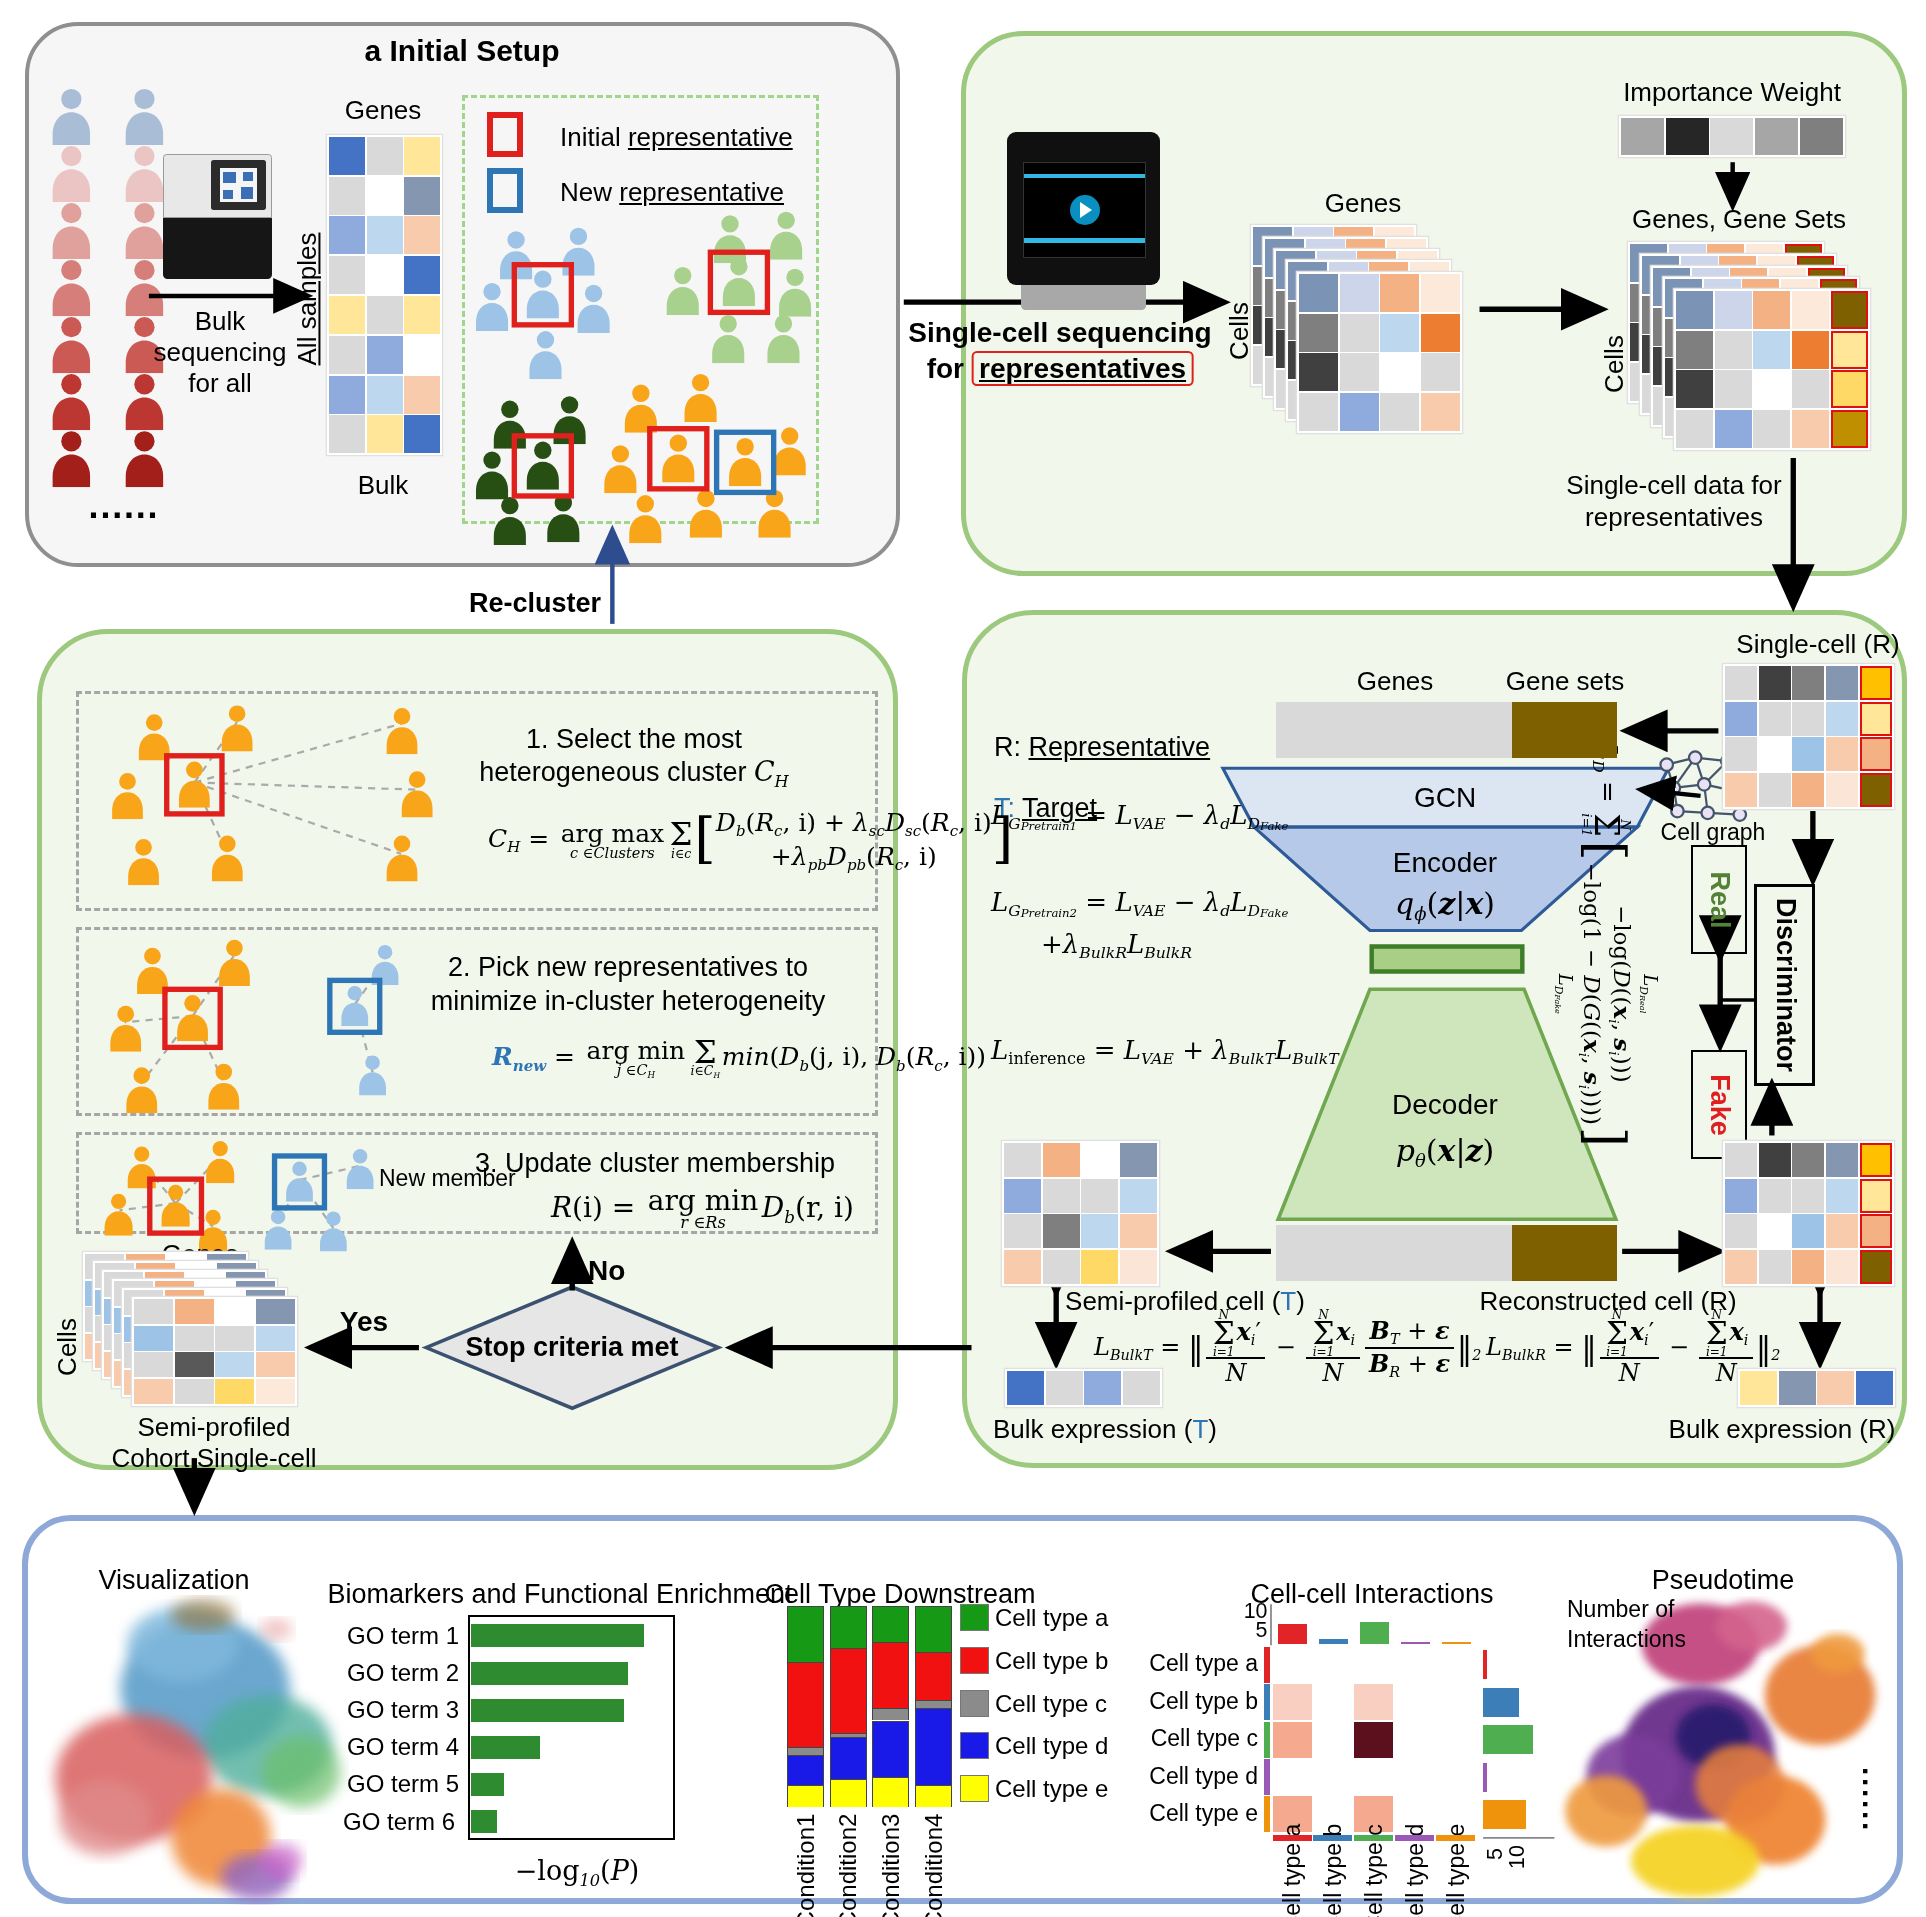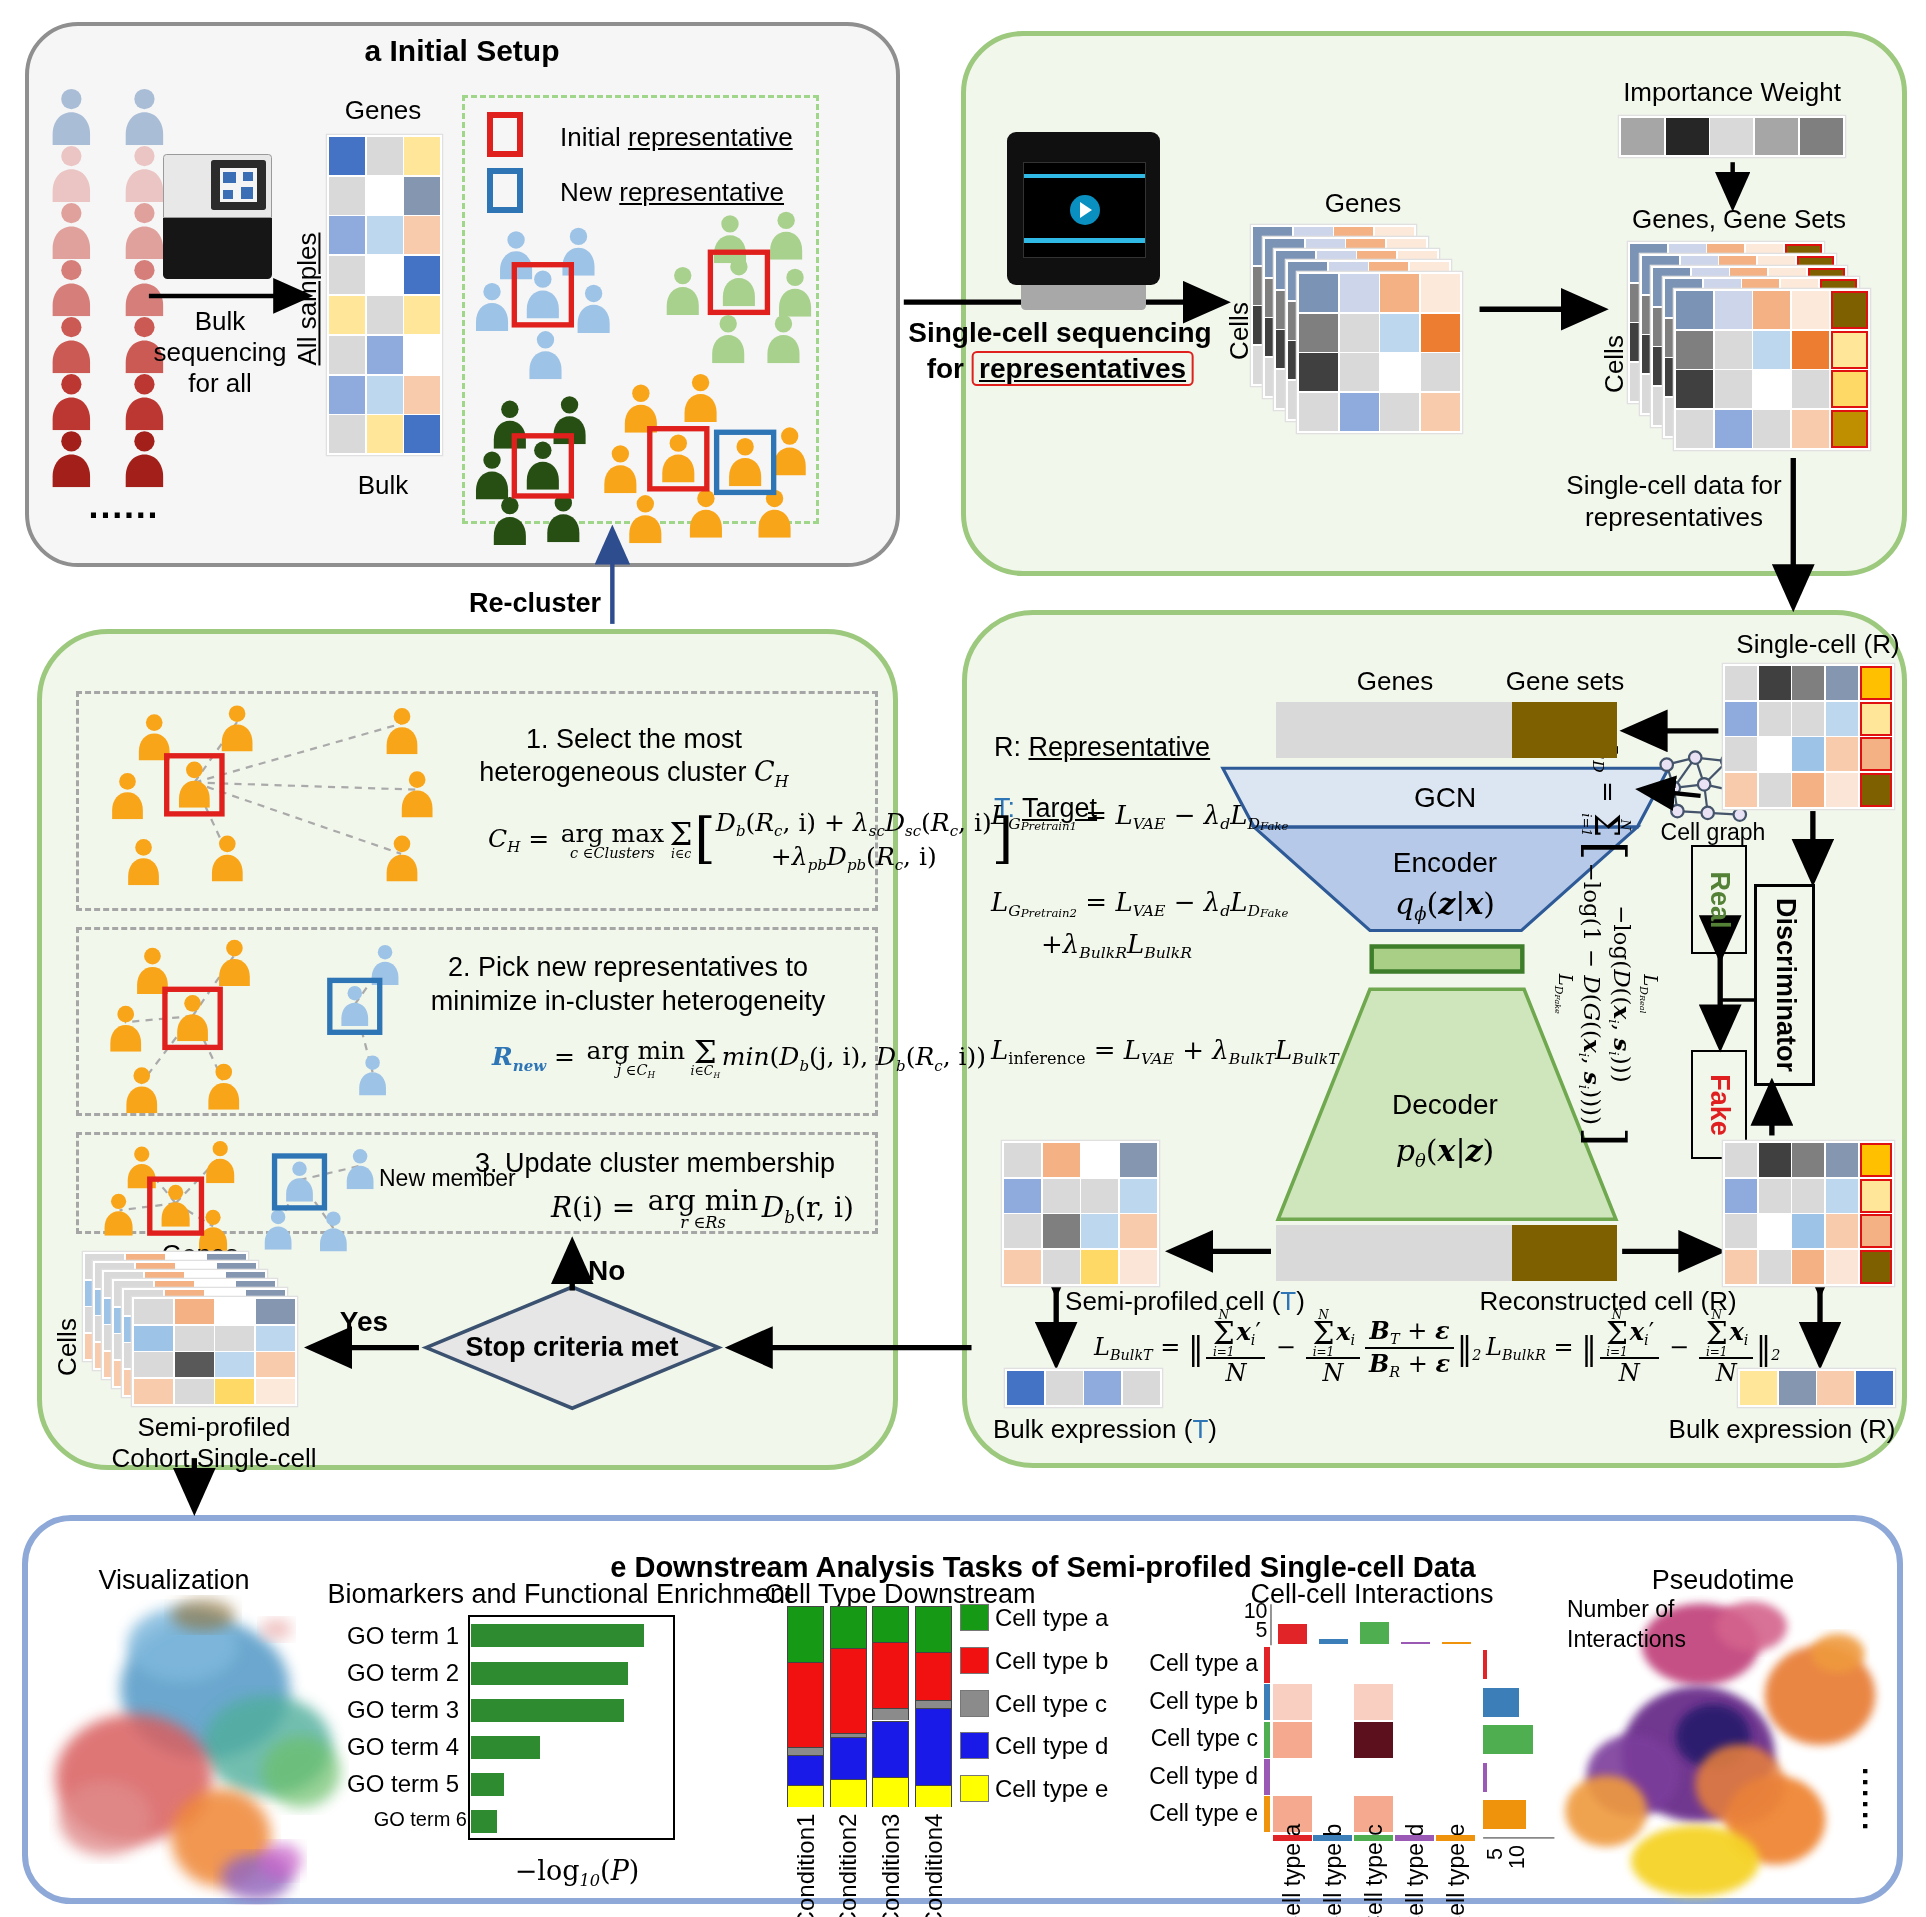--- a/index.html
+++ b/index.html
@@ -421,21 +421,20 @@
         <span class="estb"><span class="e_i">r ∈Rs</span></span>
       </span><span class="e_i">D</span><span class="e_s">b</span><span class="e_n">(r, i)</span></div>
   <div class="lbl c f29" style="left:200px;top:1240px">Genes</div>
   <div class="lbl rot f29" style="left:68px;top:1347px">Cells</div>
   <div class="lbl c f29" style="left:214px;top:1413px">Semi-profiled</div>
   <div class="lbl c f29" style="left:214px;top:1444px">Cohort Single-cell</div>
   <div class="lbl c b f31" style="left:364px;top:1306px">Yes</div>
   <div class="lbl b f31" style="left:588px;top:1255px">No</div>
   <div class="lbl c b f30" style="left:572px;top:1332px">Stop criteria met</div>
 
-  <div class="lbl c b f33" style="left:1043px;top:1551px">e Downstream Analysis Tasks of Semi-profiled Single-cell Data</div>
   <div class="lbl c f30" style="left:174px;top:1565px">Visualization</div>
   <div class="lbl c f30" style="left:560px;top:1579px">Biomarkers and Functional Enrichment</div>
   <div class="lbl c f30" style="left:900px;top:1579px">Cell Type Downstream</div>
   <div class="lbl c f30" style="left:1372px;top:1579px">Cell-cell Interactions</div>
   <div class="lbl c f30" style="left:1723px;top:1565px">Pseudotime</div>
   <div class="lbl f26" style="left:1567px;top:1597px">Number of</div>
   <div class="lbl f26" style="left:1567px;top:1627px">Interactions</div>
   <div class="lbl rot90 b f34" style="left:1873px;top:1800px;letter-spacing:2.7px">......</div>
   <div class="eq c" style="left:577px;top:1855px;font-size:27px;transform:translateX(-50%)"><span class="e_n">−log</span><span class="e_s">10</span><span class="e_n">(</span><span class="e_i">P</span><span class="e_n">)</span></div>
   <div class="panel" style="left:468px;top:1615px;width:207px;height:225px;border:2.2px solid #000;background:#fff"></div>
@@ -862,21 +861,21 @@
     <div style="position:absolute;left:294px;top:1622px;width:165px;text-align:right;font-size:24px">GO term 1</div>
     <div style="position:absolute;left:471px;top:1624px;width:173px;height:23px;background:#2f8b30"></div>
     <div style="position:absolute;left:294px;top:1659px;width:165px;text-align:right;font-size:24px">GO term 2</div>
     <div style="position:absolute;left:471px;top:1662px;width:157px;height:23px;background:#2f8b30"></div>
     <div style="position:absolute;left:294px;top:1696px;width:165px;text-align:right;font-size:24px">GO term 3</div>
     <div style="position:absolute;left:471px;top:1699px;width:153px;height:23px;background:#2f8b30"></div>
     <div style="position:absolute;left:294px;top:1733px;width:165px;text-align:right;font-size:24px">GO term 4</div>
     <div style="position:absolute;left:471px;top:1736px;width:69px;height:23px;background:#2f8b30"></div>
     <div style="position:absolute;left:294px;top:1770px;width:165px;text-align:right;font-size:24px">GO term 5</div>
     <div style="position:absolute;left:471px;top:1773px;width:33px;height:23px;background:#2f8b30"></div>
-    <div style="position:absolute;left:302px;top:1808px;width:165px;text-align:right;font-size:20px">GO term 6</div>
+    <div style="position:absolute;left:290px;top:1808px;width:165px;text-align:right;font-size:24px">GO term 6</div>
     <div style="position:absolute;left:471px;top:1810px;width:25.5px;height:23px;background:#2f8b30"></div>
     <div style="position:absolute;left:787px;top:1606px;width:37px;height:56px;background:#169a16;box-sizing:border-box;border:0.9px solid #444;border-bottom:none"></div>
     <div style="position:absolute;left:787px;top:1662px;width:37px;height:85px;background:#f21111;box-sizing:border-box;border:0.9px solid #444;border-bottom:none"></div>
     <div style="position:absolute;left:787px;top:1747px;width:37px;height:8px;background:#8b8b8b;box-sizing:border-box;border:0.9px solid #444;border-bottom:none"></div>
     <div style="position:absolute;left:787px;top:1755px;width:37px;height:30px;background:#1a1ae8;box-sizing:border-box;border:0.9px solid #444;border-bottom:none"></div>
     <div style="position:absolute;left:787px;top:1785px;width:37px;height:22px;background:#ffff00;box-sizing:border-box;border:0.9px solid #444;border-bottom:none"></div>
     <div style="position:absolute;left:806px;top:1871px;font-size:24px;white-space:nowrap" class="rot">Condition1</div>
     <div style="position:absolute;left:830px;top:1606px;width:37px;height:42px;background:#169a16;box-sizing:border-box;border:0.9px solid #444;border-bottom:none"></div>
     <div style="position:absolute;left:830px;top:1648px;width:37px;height:85px;background:#f21111;box-sizing:border-box;border:0.9px solid #444;border-bottom:none"></div>
     <div style="position:absolute;left:830px;top:1733px;width:37px;height:4px;background:#8b8b8b;box-sizing:border-box;border:0.9px solid #444;border-bottom:none"></div>

